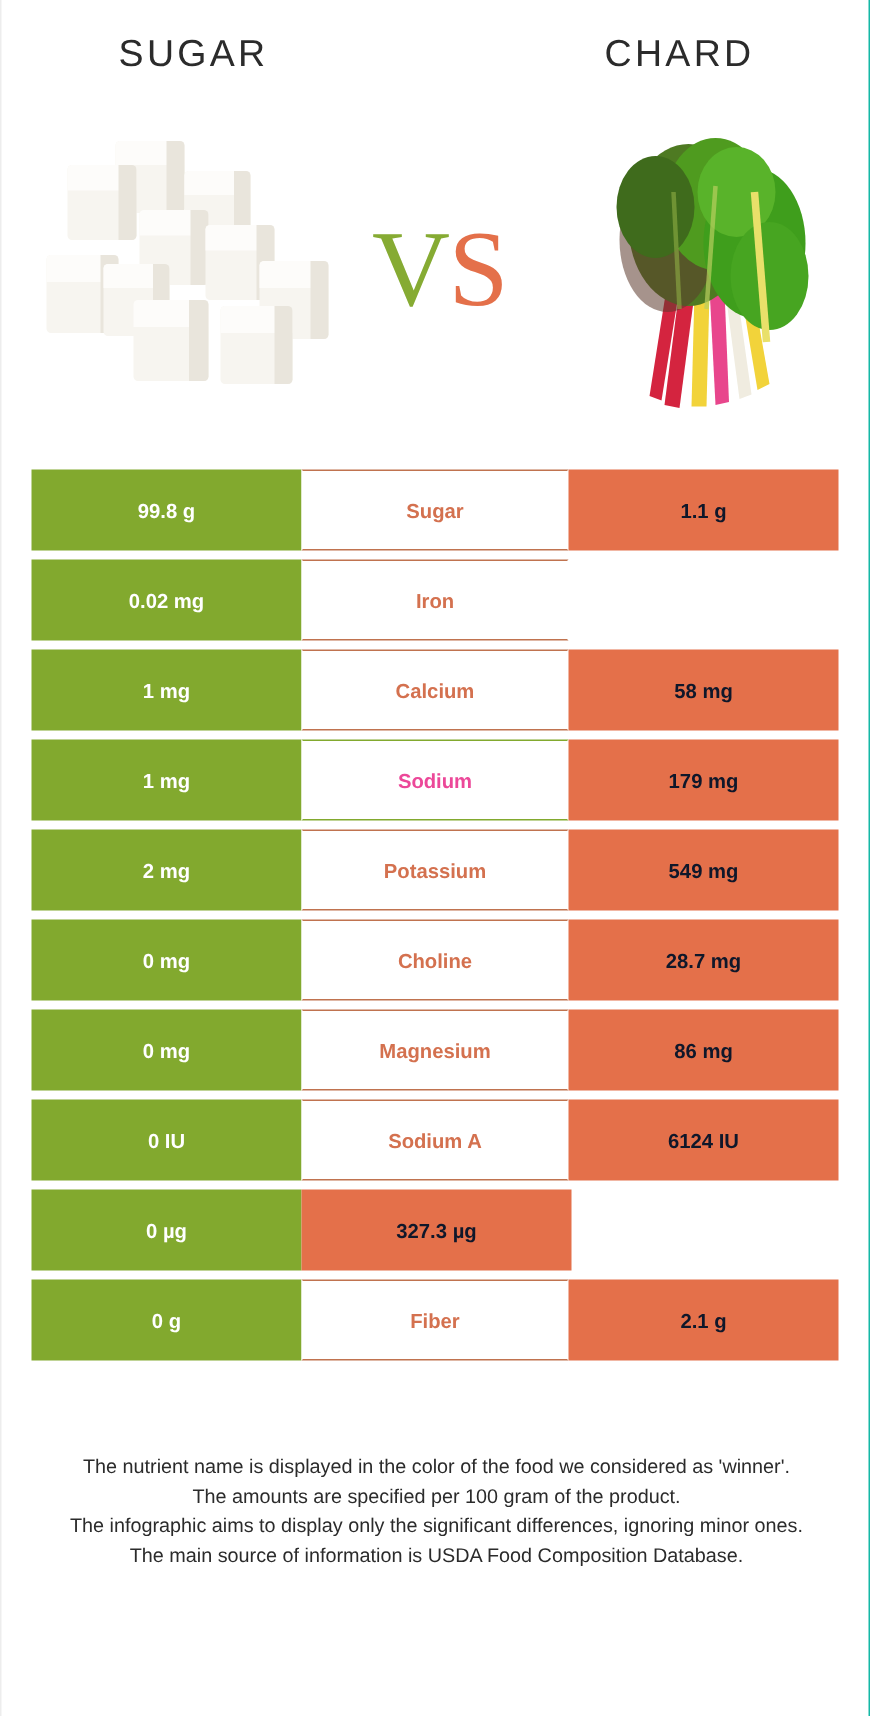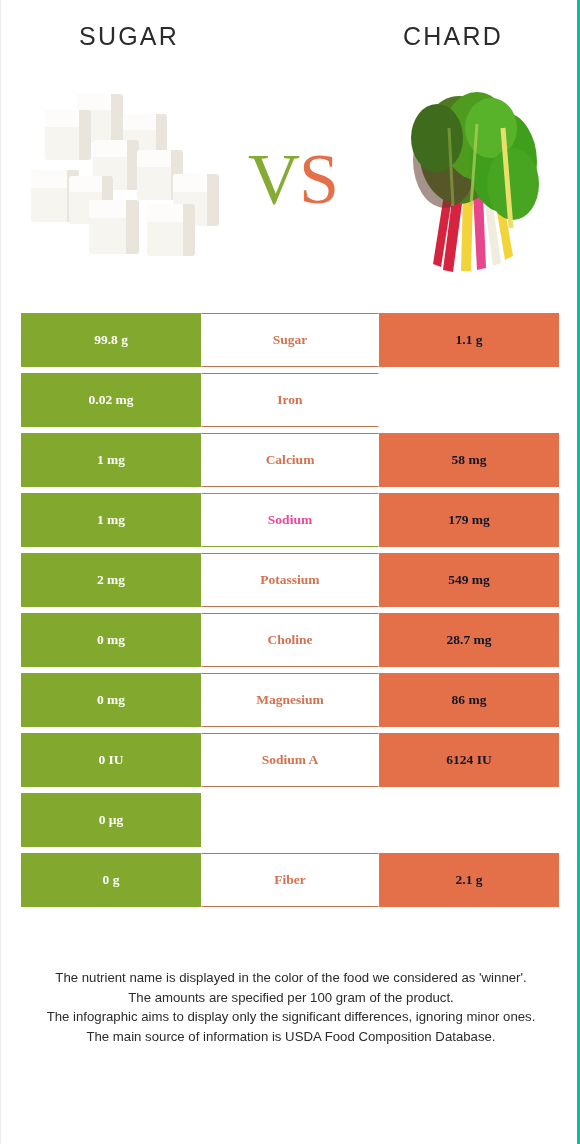--- a/index.html
+++ b/index.html
@@ -14,21 +14,21 @@
     font-family: "Liberation Sans", sans-serif;
     overflow: hidden;
     position: relative;
   }
   .page {
     position: relative;
     width: 580px;
     height: 1144px;
     background: #ffffff;
     border-left: 1px solid #ededed;
-    border-right: 3px solid #14b8a6;
+    border-right: 1px solid #14b8a6;
     box-sizing: border-box;
   }
 
   
   .hero {
     position: relative;
     height: 290px;
   }
   .food-title {
     position: absolute;
@@ -90,21 +90,20 @@
   .table {
     position: absolute;
     left: 20px;
     top: 313px;
     width: 538px;
   }
   .row {
     display: flex;
     height: 54px;
     margin-bottom: 6px;
-    font-family: Liberation Serif, serif;
   }
   .row:last-child { margin-bottom: 0; }
 
   .cell {
     display: flex;
     align-items: center;
     justify-content: center;
     font-size: 13.5px;
     font-weight: 600;
     box-sizing: border-box;
@@ -269,20 +268,21 @@
         <div class="cell cell-mid">Magnesium</div>
         <div class="cell cell-right">86 mg</div>
       </div>
       <div class="row">
         <div class="cell cell-left">0 IU</div>
         <div class="cell cell-mid">Sodium A</div>
         <div class="cell cell-right">6124 IU</div>
       </div>
       <div class="row">
         <div class="cell cell-left">0 µg</div>
+        <div class="cell cell-right">327.3 µg</div>
       </div>
       <div class="row">
         <div class="cell cell-left">0 g</div>
         <div class="cell cell-mid">Fiber</div>
         <div class="cell cell-right">2.1 g</div>
       </div>
     </div>
 
   <div class="footnote">
     <div>The nutrient name is displayed in the color of the food we considered as 'winner'.</div>

